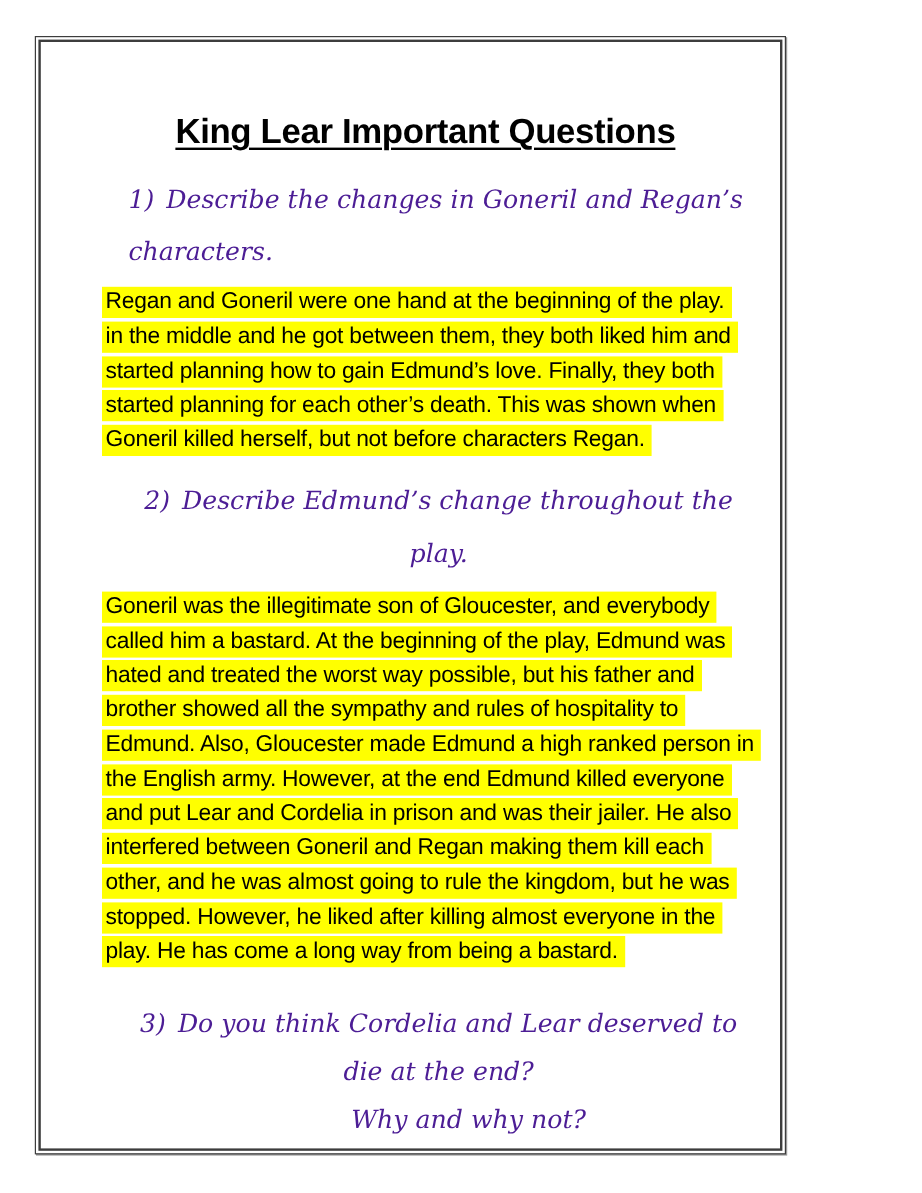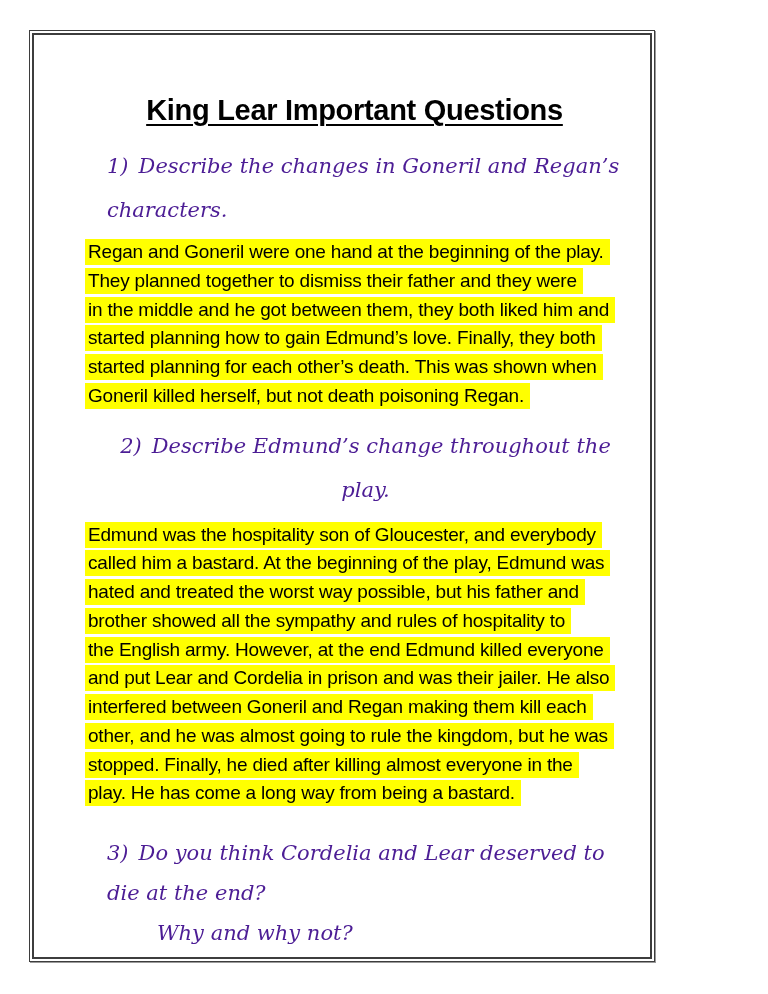--- a/index.html
+++ b/index.html
@@ -47,21 +47,21 @@
     font-family: "DejaVu Serif", serif;
     font-style: italic;
     font-size: 21px;
     line-height: 44px;
     color: #4c1d95;
     padding-left: 22px;
   }
   .question .q-num { margin-right: 10px; }
   .q1 { margin-top: 15px; }
   .q2 { margin-top: 12px; text-align: center; }
-  .q3 { margin-top: 24px; line-height: 40px; }
+  .q3 { margin-top: 24px; line-height: 40px; text-align: center; }
   .q-wrap-line { padding-left: 50px; }
   .answer { margin-top: 7px; }
   .a2 { margin-top: 10px; }
   .ans-line { height: 28.75px; text-decoration: underline; }
   .hl {
     display: inline-block;
     background: #ffff00;
     font-size: 19px;
     line-height: 26px;
     height: 26px;
@@ -82,41 +82,41 @@
   <div class="content">
 
     <h1 class="title">King Lear Important Questions</h1>
 
     <div class="question q1">
       <span class="q-num">1)</span><span>Describe the changes in Goneril and Regan’s characters.</span>
     </div>
 
     <div class="answer a1">
       <div class="ans-line"><span class="hl">Regan and Goneril were one hand at the beginning of the play.</span></div>
-      <div class="ans-line"><span class="hl">They planned together to dismiss their father and they were</span></div>
       <div class="ans-line"><span class="hl">in the middle and he got between them, they both liked him and</span></div>
       <div class="ans-line"><span class="hl">started planning how to gain Edmund’s love. Finally, they both</span></div>
       <div class="ans-line"><span class="hl">started planning for each other’s death. This was shown when</span></div>
-      <div class="ans-line"><span class="hl">Goneril killed herself, but not death poisoning Regan.</span></div>
+      <div class="ans-line"><span class="hl">Goneril killed herself, but not before characters Regan.</span></div>
     </div>
 
     <div class="question q2">
       <span class="q-num">2)</span><span>Describe Edmund’s change throughout the play.</span>
     </div>
 
     <div class="answer a2">
-      <div class="ans-line"><span class="hl">Edmund was the hospitality son of Gloucester, and everybody</span></div>
+      <div class="ans-line"><span class="hl">Goneril was the illegitimate son of Gloucester, and everybody</span></div>
       <div class="ans-line"><span class="hl">called him a bastard. At the beginning of the play, Edmund was</span></div>
       <div class="ans-line"><span class="hl">hated and treated the worst way possible, but his father and</span></div>
       <div class="ans-line"><span class="hl">brother showed all the sympathy and rules of hospitality to</span></div>
+      <div class="ans-line"><span class="hl">Edmund. Also, Gloucester made Edmund a high ranked person in</span></div>
       <div class="ans-line"><span class="hl">the English army. However, at the end Edmund killed everyone</span></div>
       <div class="ans-line"><span class="hl">and put Lear and Cordelia in prison and was their jailer. He also</span></div>
       <div class="ans-line"><span class="hl">interfered between Goneril and Regan making them kill each</span></div>
       <div class="ans-line"><span class="hl">other, and he was almost going to rule the kingdom, but he was</span></div>
-      <div class="ans-line"><span class="hl">stopped. Finally, he died after killing almost everyone in the</span></div>
+      <div class="ans-line"><span class="hl">stopped. However, he liked after killing almost everyone in the</span></div>
       <div class="ans-line"><span class="hl">play. He has come a long way from being a bastard.</span></div>
     </div>
 
     <div class="question q3">
       <div>
         <span class="q-num">3)</span><span>Do you think Cordelia and Lear deserved to die at the end?</span>
       </div>
       <div class="q-wrap-line">Why and why not?</div>
     </div>
 

